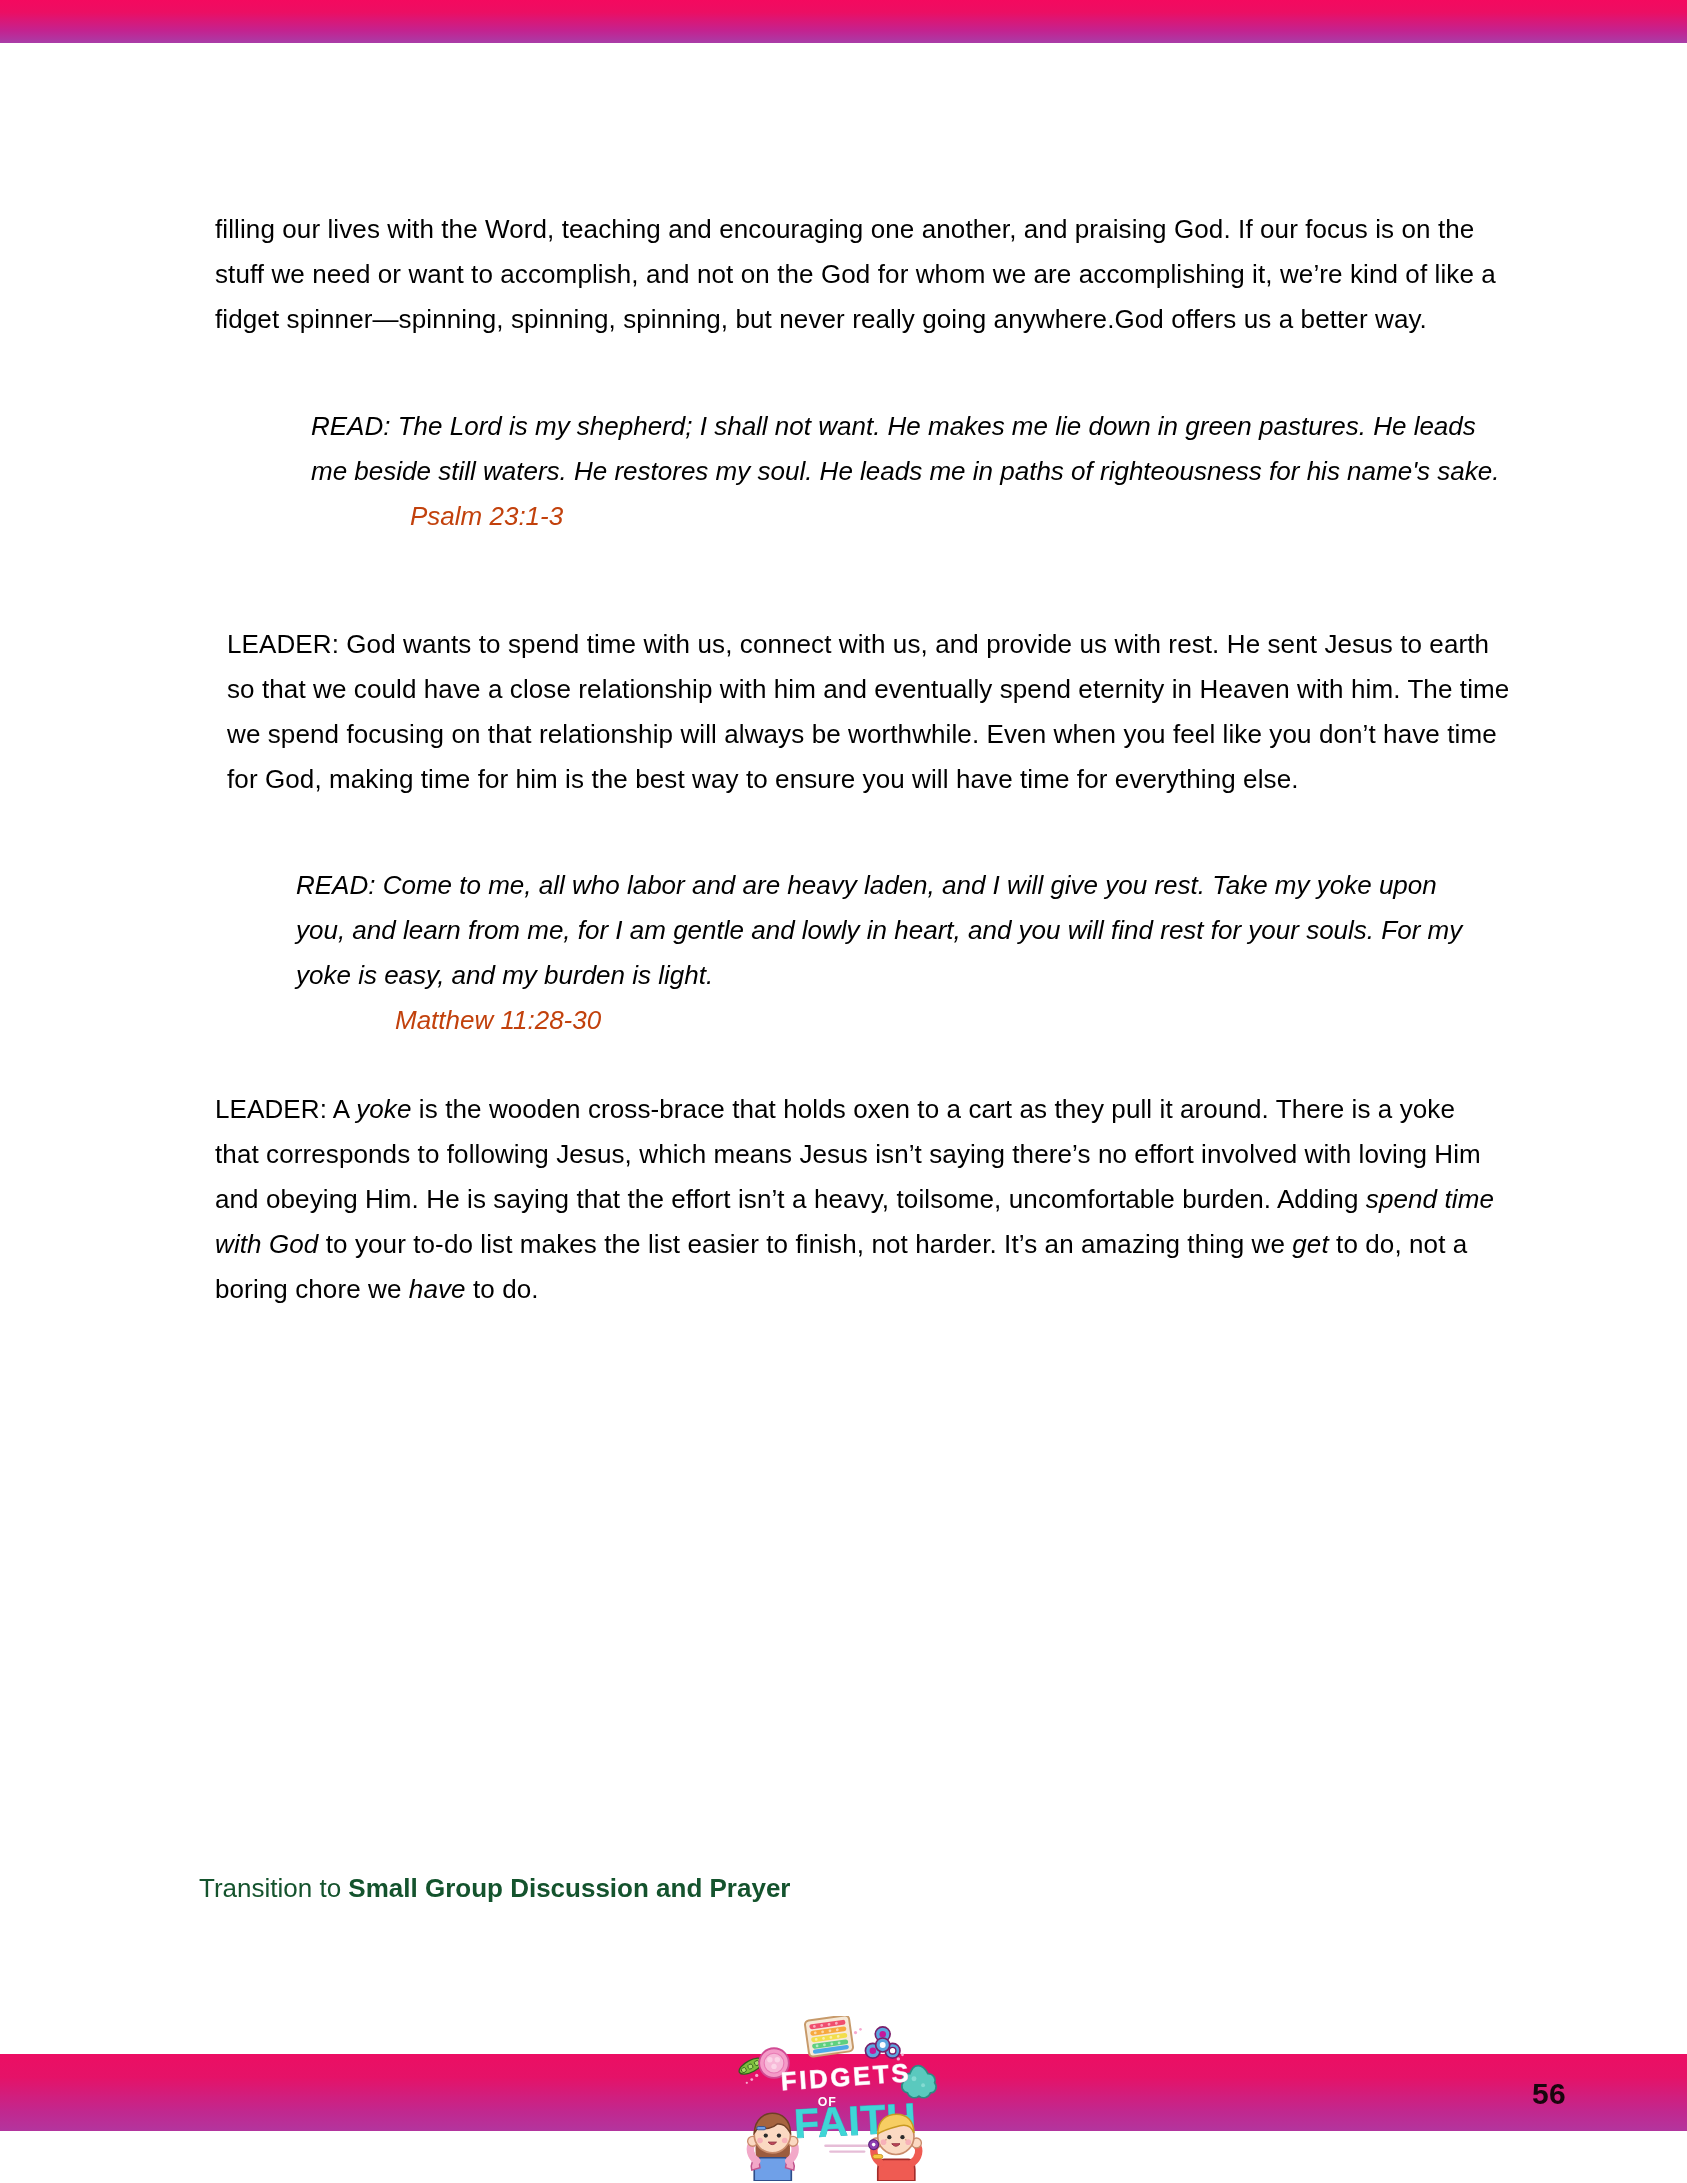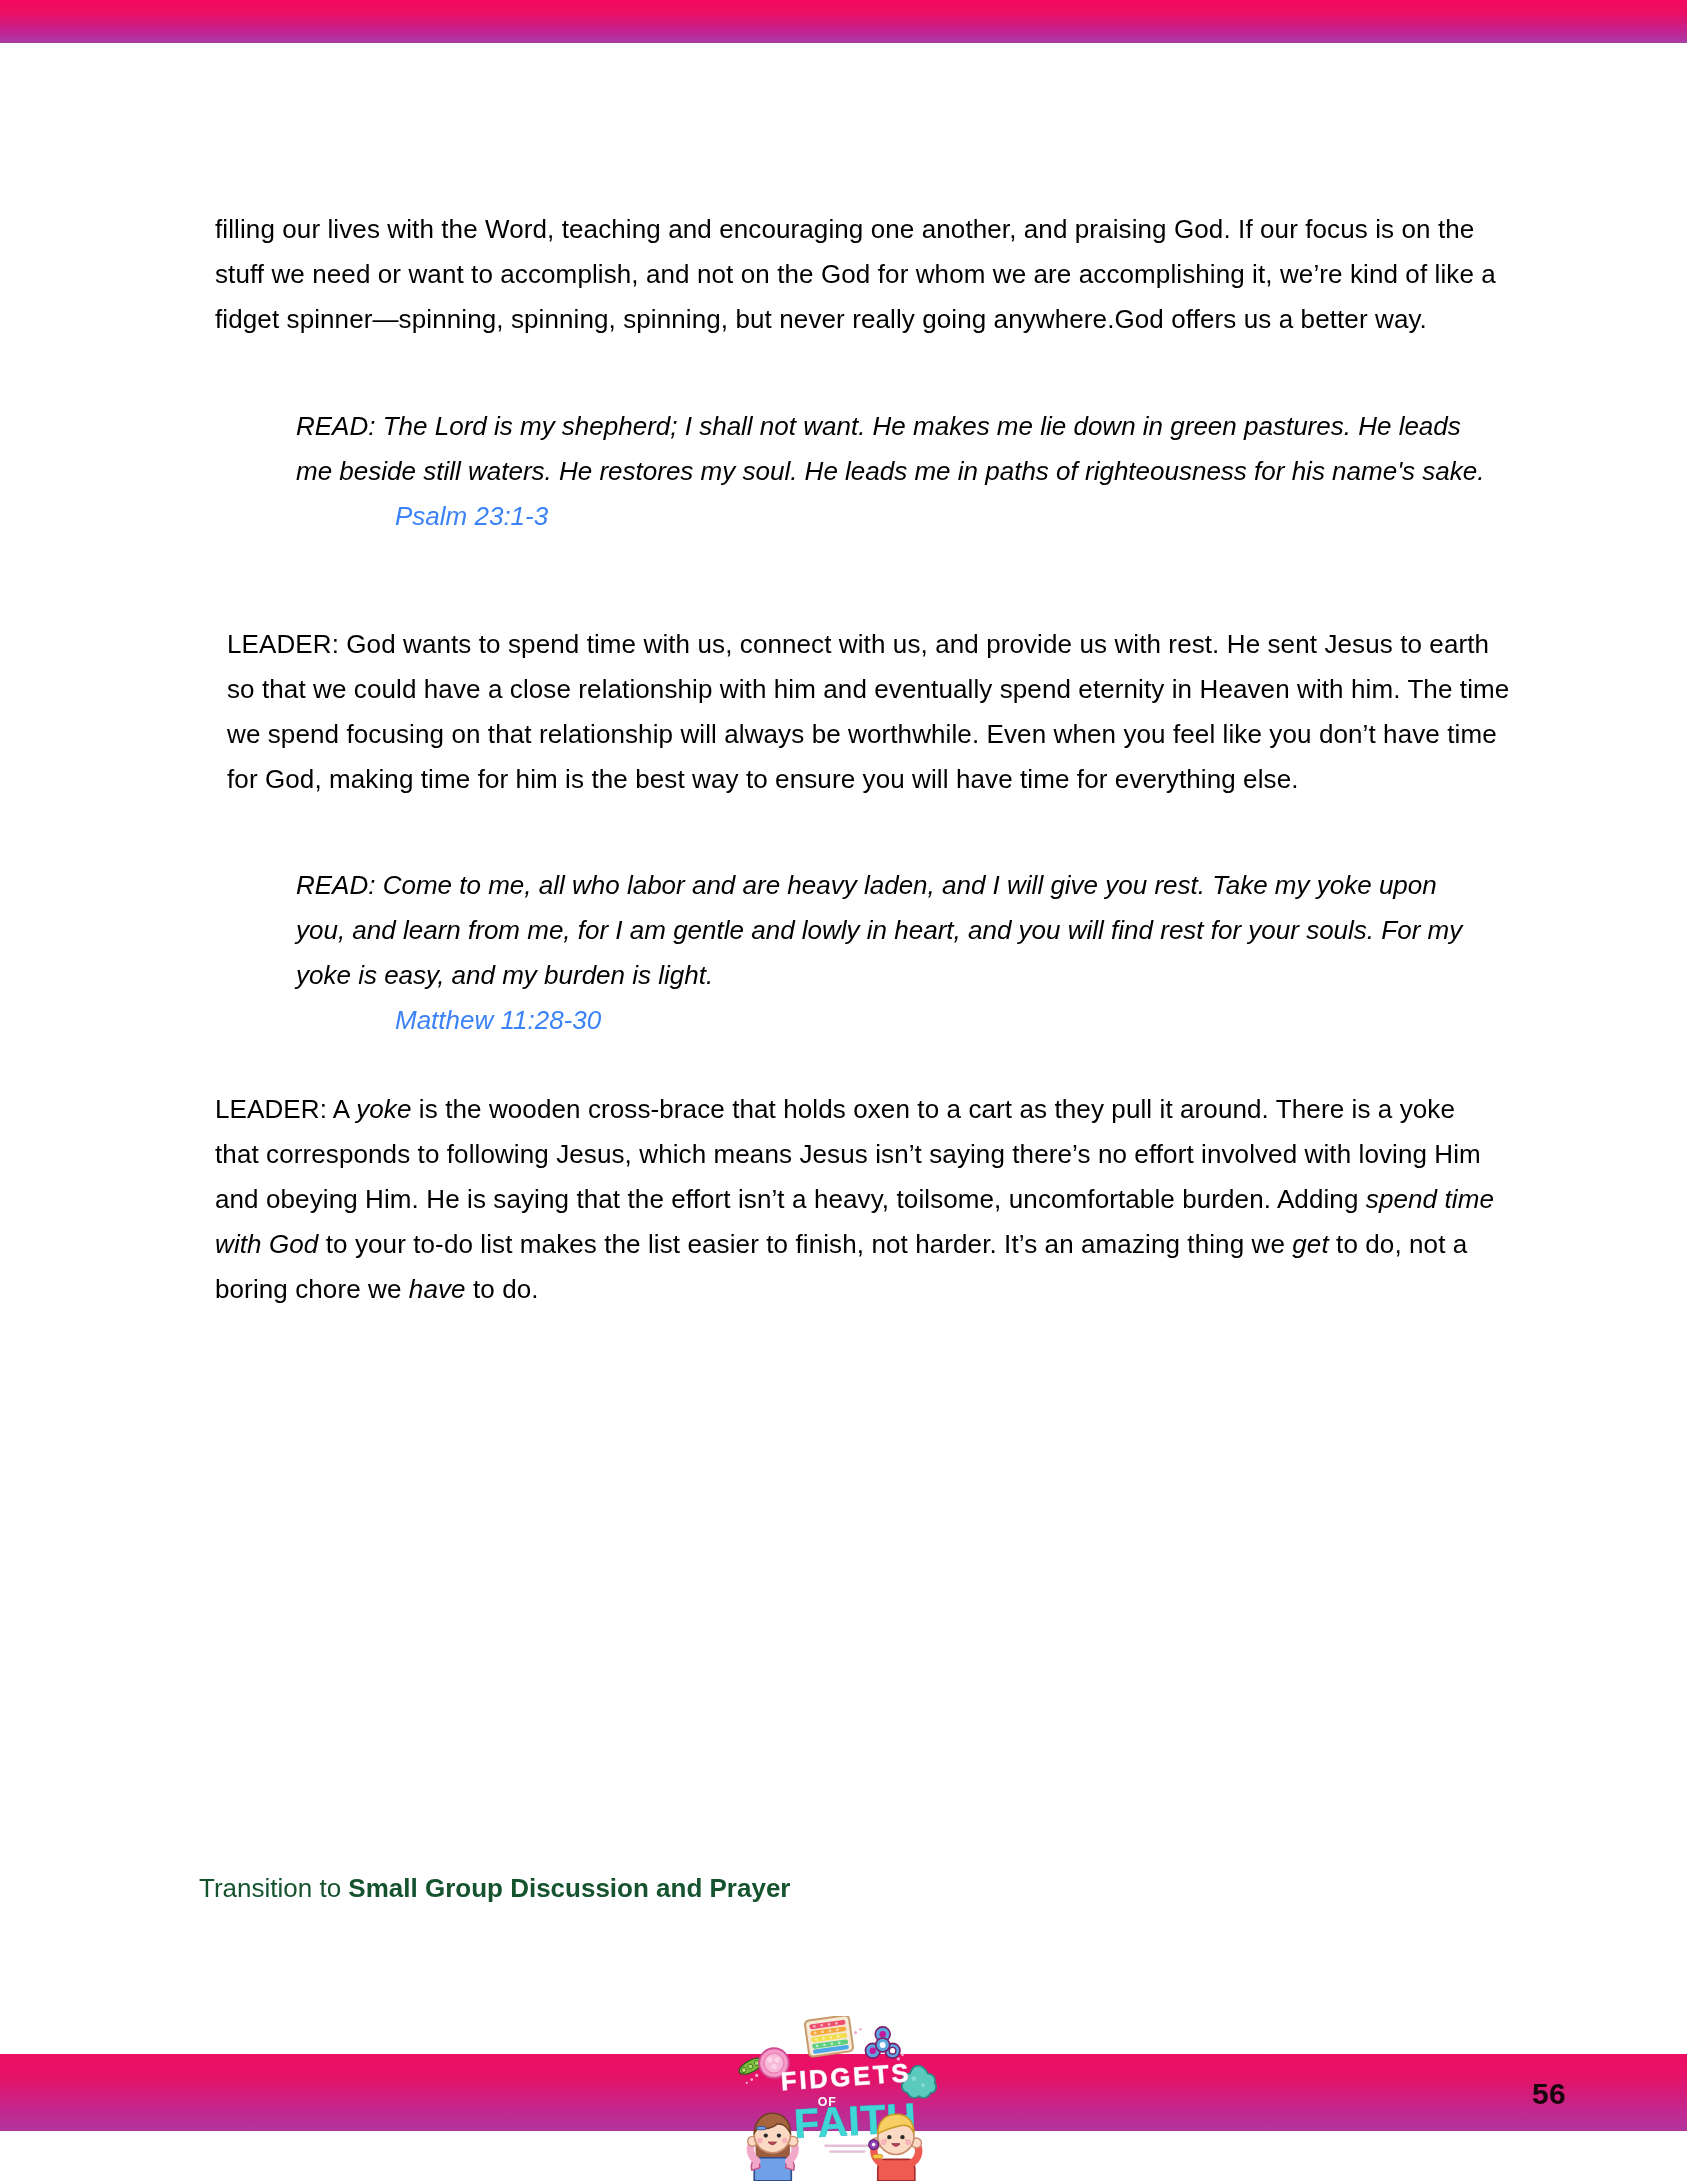--- a/index.html
+++ b/index.html
@@ -52,39 +52,39 @@
   }
 
   .para-1 { position: absolute; left: 0; top: 191px; width: 1290px; }
   .para-2 { position: absolute; left: 12px; top: 606px; width: 1290px; }
   .para-3 { position: absolute; left: 0; top: 1071px; width: 1290px; }
 
   .quote-block {
     position: absolute;
     width: 1191px;
   }
-  .quote-1 { left: 97px; top: 404px; }
+  .quote-1 { left: 112px; top: 404px; }
   .quote-2 { left: 97px; top: 863px; }
 
   .quote-text {
     margin: 0;
     font-size: 26px;
     line-height: 45px;
     font-style: italic;
     font-weight: 400;
     color: #000000;
   }
   .quote-cite {
     margin: 0;
     padding-left: 99px;
     font-size: 26px;
     line-height: 45px;
     font-style: italic;
     font-weight: 400;
-    color: #3b82f6;
+    color: #c2410c;
   }
 
   .transition {
     position: absolute;
     left: 0;
     top: 1870px;
     font-size: 26px;
     line-height: 36px;
     color: #14532d;
   }

